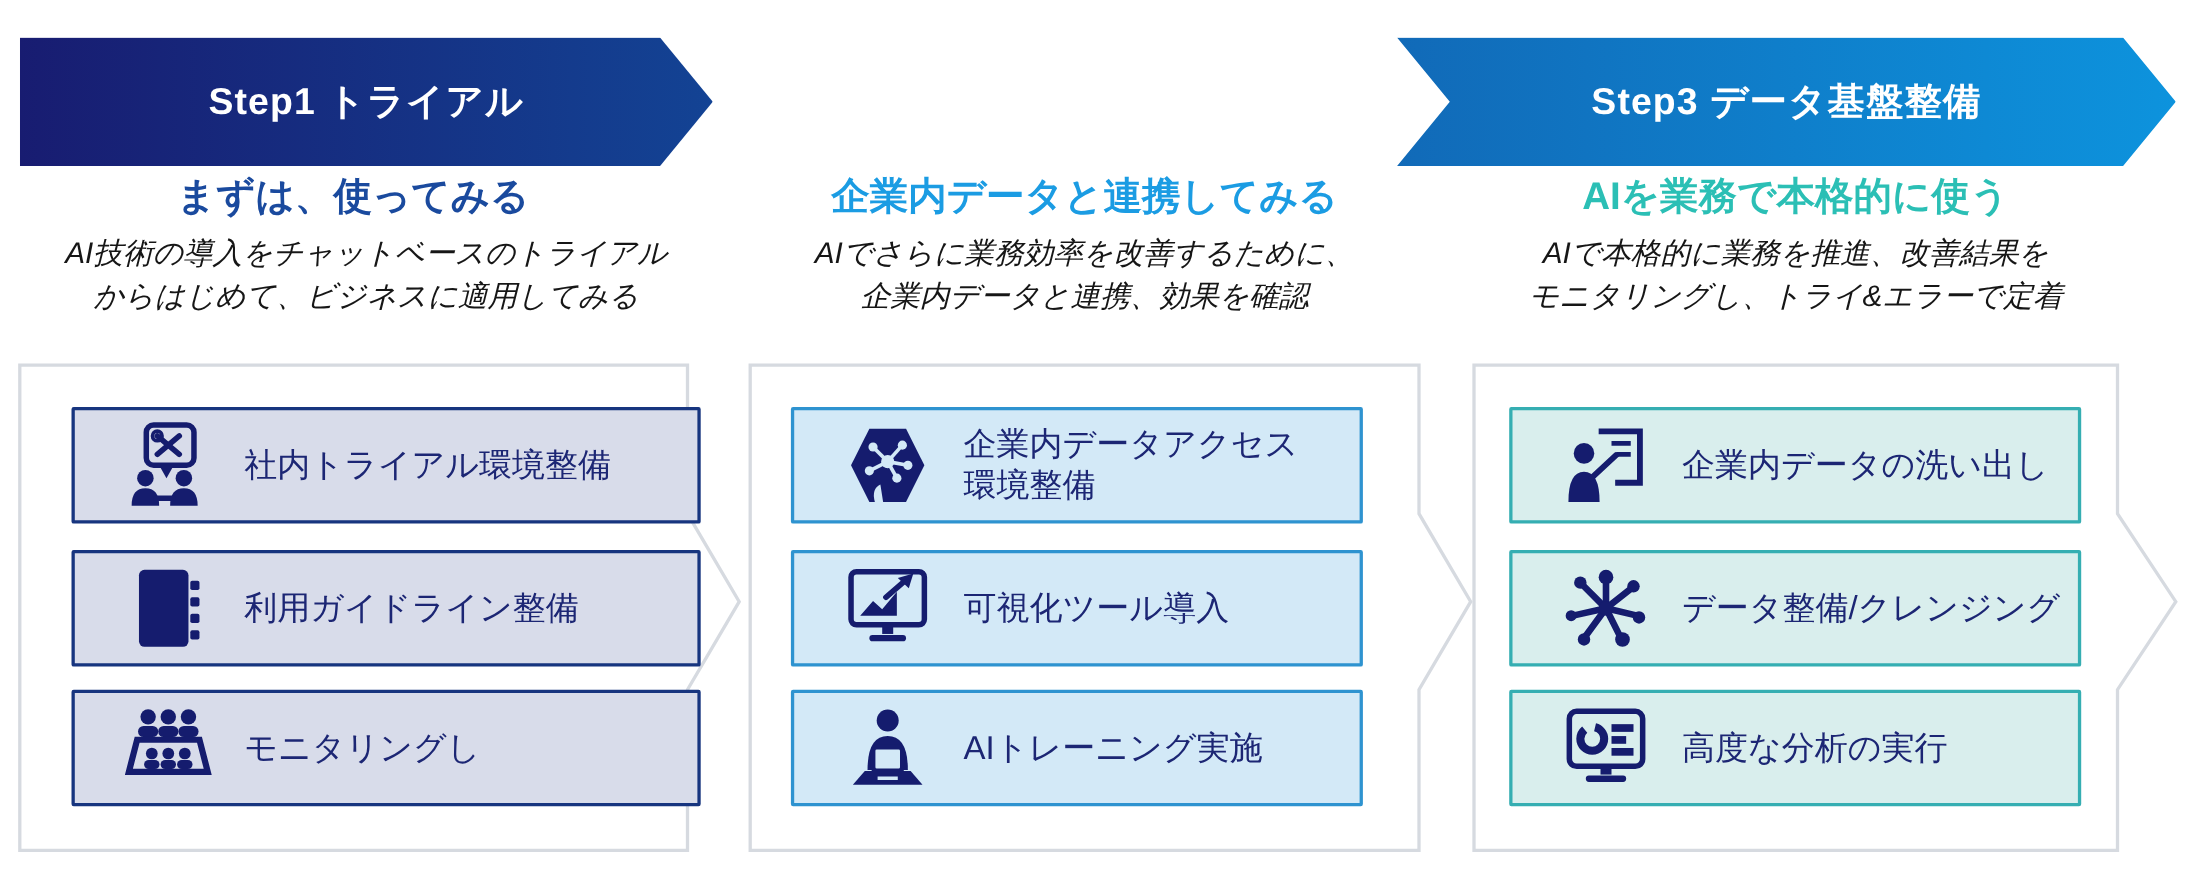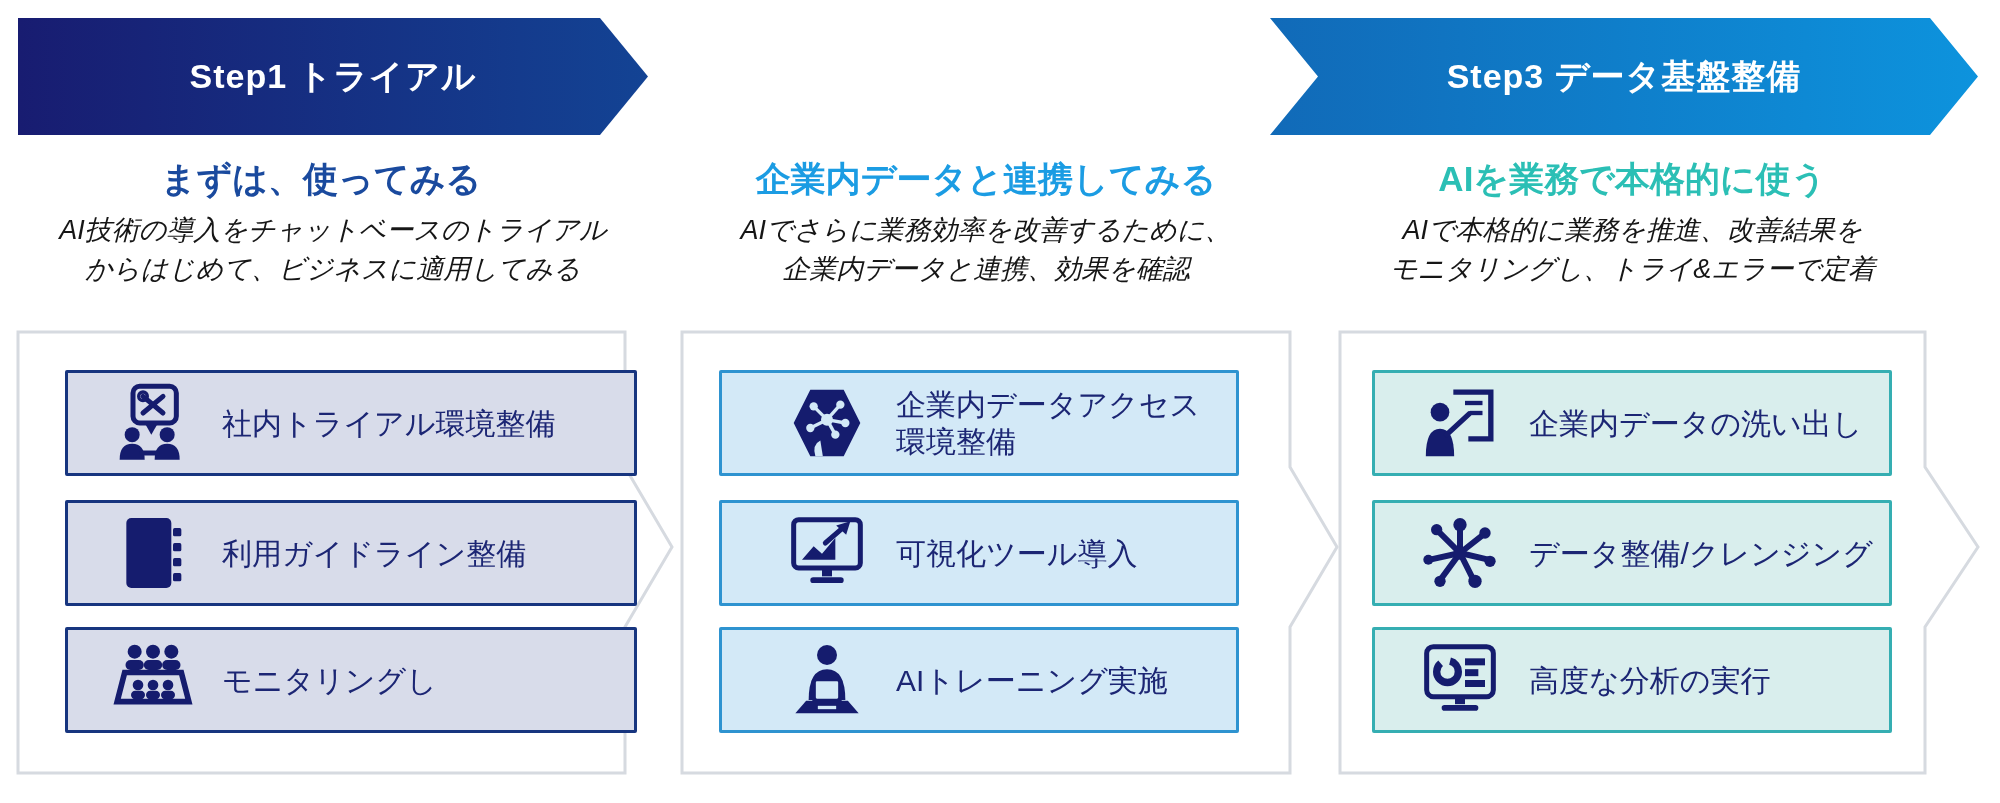--- a/index.html
+++ b/index.html
@@ -2,21 +2,21 @@
 <html style="--banner_start: #181C71; --banner_mid1: #134394; --banner_mid2: #116AB8; --banner_end: #0D93DD; --subtitle1: #1A4A9E; --subtitle2: #1B9CE3; --subtitle3: #2BBFB5; --container_border: #D6DAE0; --boxA_fill: #D8DCEA; --boxA_border: #17357F; --boxB_fill: #D3E9F7; --boxB_border: #2E93D0; --boxC_fill: #D9EEED; --boxC_border: #35AEB2; --icon_navy: #151C6E; --item_text: #1C2674;"><head>
 <meta charset="utf-8">
 <style>
   html,body{margin:0;padding:0;background:#ffffff;}
   .canvas{
     position:relative;width:2000px;height:803px;background:#fff;overflow:hidden;
     font-family:"Liberation Sans","DejaVu Sans",sans-serif;
   }
   
   .chev{
-    position:absolute;top:18px;height:117px;
+    position:absolute;top:34px;height:117px;
     display:flex;align-items:center;justify-content:center;
     color:#fff;font-size:34px;font-weight:bold;letter-spacing:1px;white-space:nowrap;
   }
   .chev1{
     left:18px;width:630px;
     background:linear-gradient(90deg,var(--banner_start,#181C71),var(--banner_mid1,#134394));
     clip-path:polygon(0 0,calc(100% - 48px) 0,100% 50%,calc(100% - 48px) 100%,0 100%);
   }
   .chev2{
     left:612px;width:694px;
@@ -48,21 +48,21 @@
   .container-svg path{fill:#ffffff;stroke:var(--container_border,#D6DAE0);stroke-width:3;}
   .cs1{left:16px;}
   .cs2{left:680px;}
   .cs3{left:1338px;}
   
   .item{
     position:absolute;height:106px;box-sizing:border-box;border-radius:2px;
     display:flex;align-items:center;
   }
   .colA{left:65px;width:572px;background:var(--boxA_fill,#D8DCEA);border:3px solid var(--boxA_border,#17357F);}
-  .colB{left:719px;width:520px;background:var(--boxB_fill,#D3E9F7);border:3px solid var(--boxB_border,#2E93D0);padding-left:20px;}
+  .colB{left:719px;width:520px;background:var(--boxB_fill,#D3E9F7);border:3px solid var(--boxB_border,#2E93D0);}
   .colC{left:1372px;width:520px;background:var(--boxC_fill,#D9EEED);border:3px solid var(--boxC_border,#35AEB2);}
   .r1{top:370px;}
   .r2{top:500px;}
   .r3{top:627px;}
   .item .icon{
     flex:0 0 86px;height:86px;margin-left:42px;margin-right:26px;
     display:flex;align-items:center;justify-content:center;color:var(--icon_navy,#151C6E);
   }
   .item .icon svg{width:80px;height:80px;}
   .item .label{

